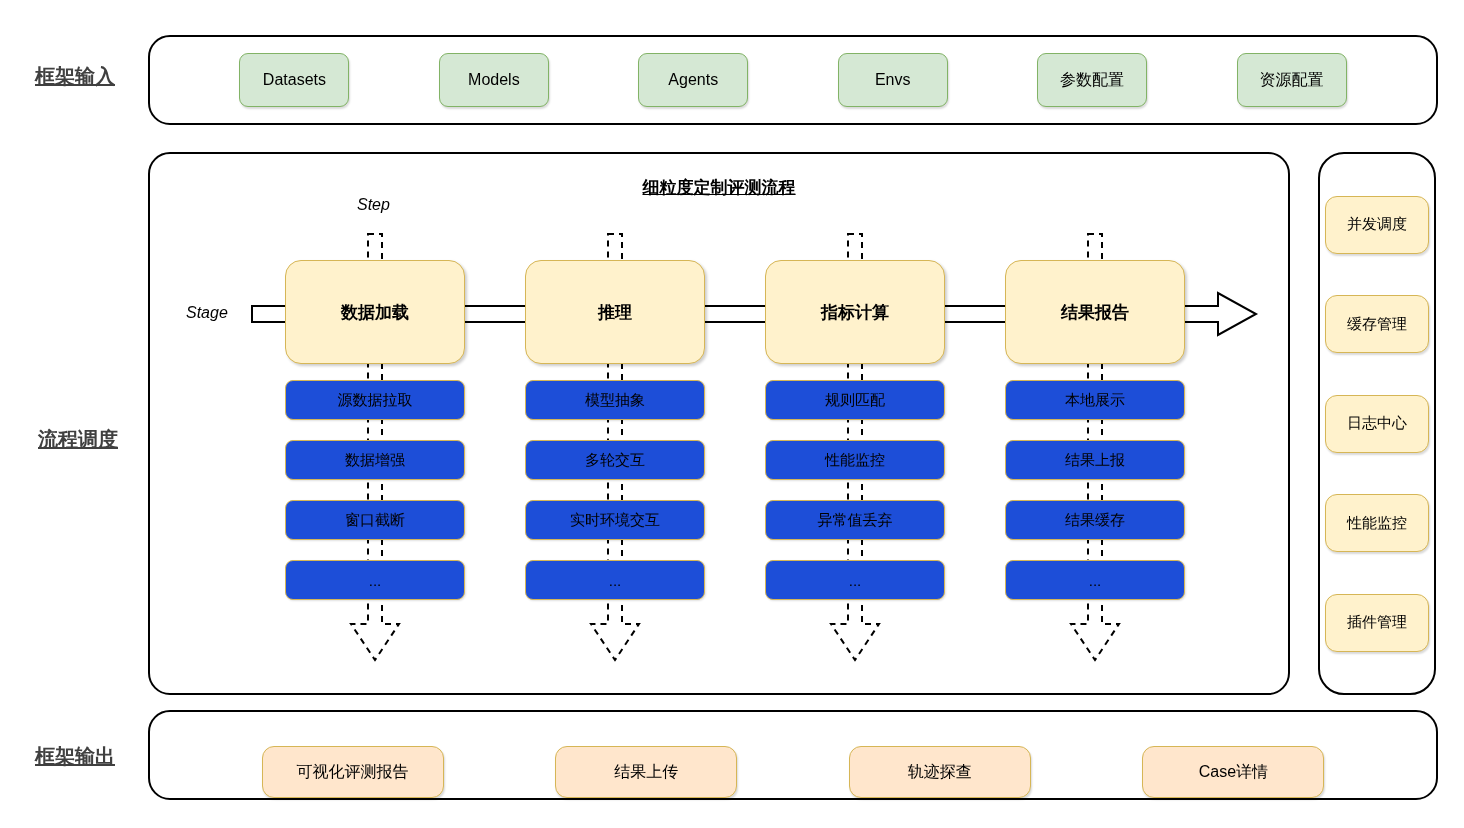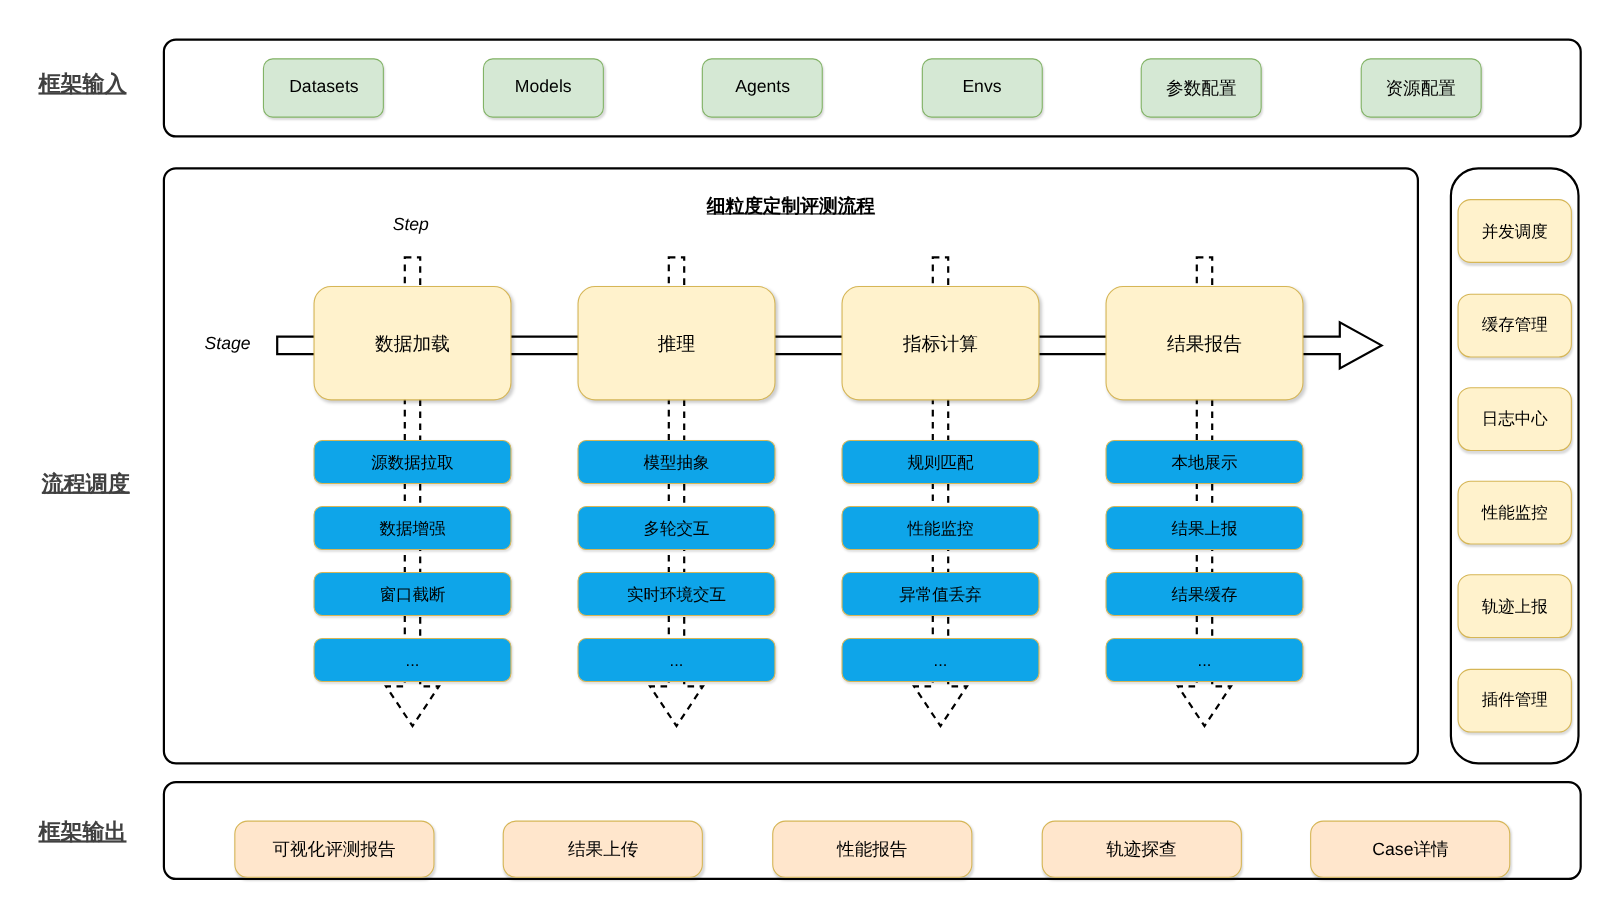--- a/index.html
+++ b/index.html
@@ -16,21 +16,21 @@
     position: absolute;
     font-size: 20px;
     font-weight: bold;
     text-decoration: underline;
     color: #404040;
     white-space: nowrap;
   }
   .container {
     position: absolute;
     border: 2px solid #000;
-    border-radius: 12px;
+    border-radius: 22px;
     background: #fff;
     box-sizing: border-box;
   }
   
   #inputs-container {
     left: 148px; top: 35px; width: 1290px; height: 90px;
     display: flex; align-items: center; justify-content: space-evenly;
   }
   .input-box {
     width: 108px; height: 52px;
@@ -67,26 +67,27 @@
   }
   .stage-box {
     width: 180px; height: 104px;
     box-sizing: border-box;
     background: #fff2cc;
     border: 1px solid #d6b656;
     border-radius: 16px;
     display: flex; align-items: center; justify-content: center;
     font-size: 17px;
     box-shadow: 2px 2px 3px rgba(0,0,0,0.2);
-    margin-bottom: 36px;
+    margin-bottom: 16px;
+    font-weight: bold;
   }
   .step-box {
     width: 180px; height: 40px;
     box-sizing: border-box;
-    background: #0ea5e9;
+    background: #1d4ed8;
     border: 1px solid #d6b656;
     border-radius: 8px;
     display: flex; align-items: center; justify-content: center;
     font-size: 15px;
     margin-bottom: 20px;
     box-shadow: 1px 1px 2px rgba(0,0,0,0.12);
   }
   
   #sidebar-container {
     left: 1318px; top: 152px; width: 118px; height: 543px;
@@ -183,24 +184,22 @@
       </div>
     </div>
 </div>
 
 <div class="container" id="sidebar-container">
 
 <div class="sidebar-box">并发调度</div>
     <div class="sidebar-box">缓存管理</div>
     <div class="sidebar-box">日志中心</div>
     <div class="sidebar-box">性能监控</div>
-    <div class="sidebar-box">轨迹上报</div>
     <div class="sidebar-box">插件管理</div>
   </div>
 
 <div class="container" id="outputs-container">
 
 <div class="output-box">可视化评测报告</div>
     <div class="output-box">结果上传</div>
-    <div class="output-box">性能报告</div>
     <div class="output-box">轨迹探查</div>
     <div class="output-box">Case详情</div>
   </div>
 
 </body></html>

